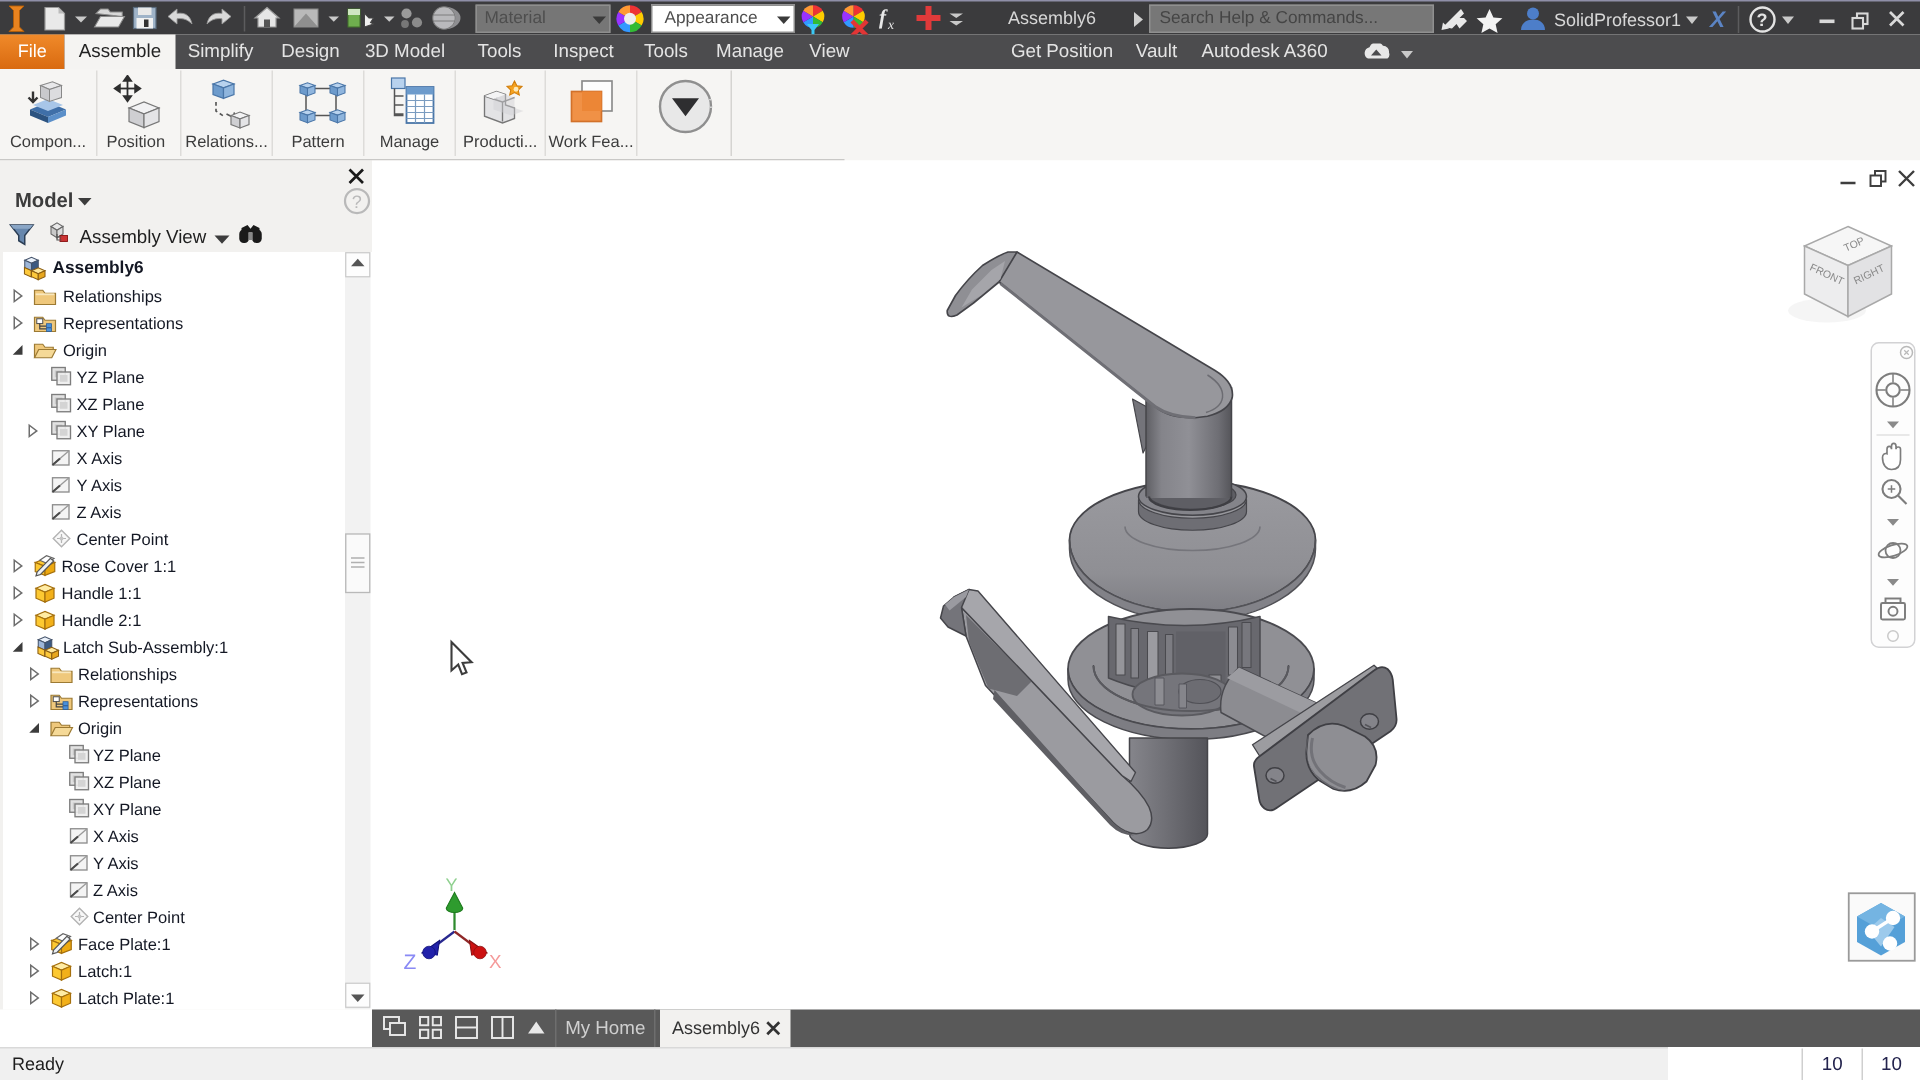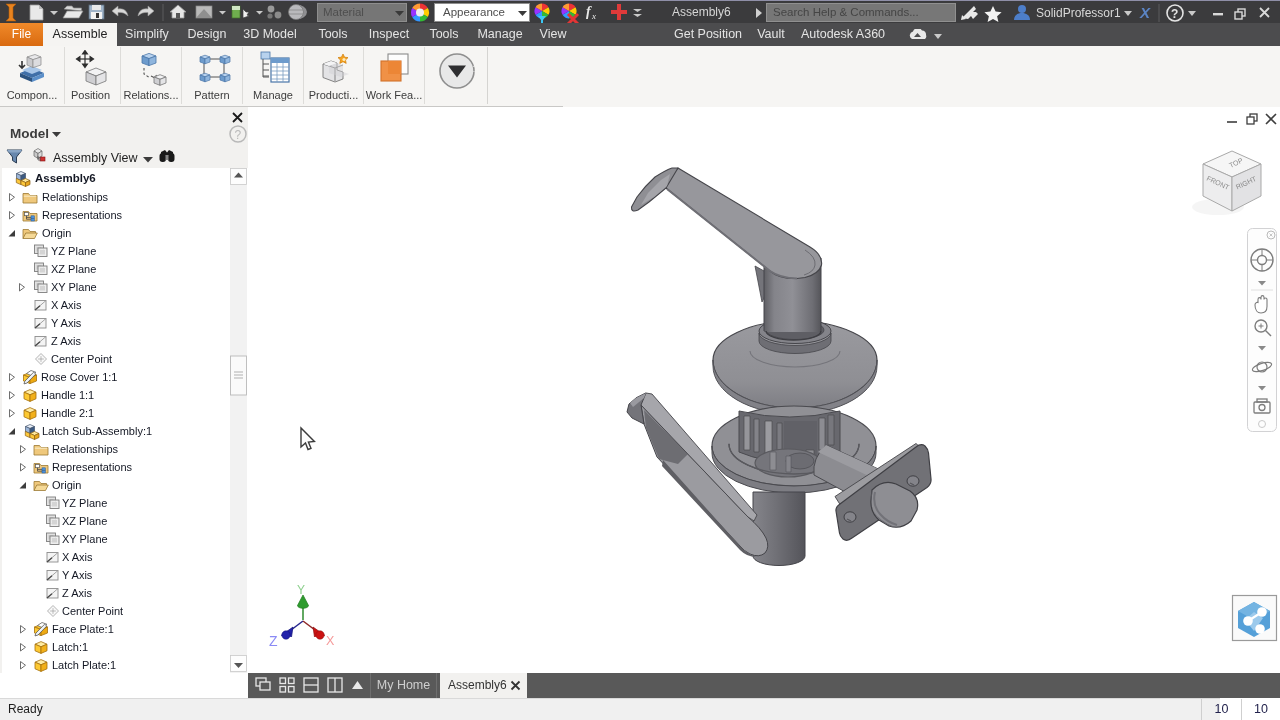--- a/index.html
+++ b/index.html
@@ -25,21 +25,21 @@
   
   #panel { position:absolute; left:0; top:107px; width:248px; height:566px; background:#f2f1ef; }
   #tree { position:absolute; left:2px; top:61px; width:246px; height:505px; background:#fff; }
 
   
   #viewport { position:absolute; left:248px; top:107px; width:1032px; height:566px; background:#fff; }
 
   
   #tabbar { position:absolute; left:248px; top:673px; width:1032px; height:25px; background:#595959; }
   
-  #statusbar { position:absolute; left:0; top:698px; width:1220px; height:22px; background:#f0f0f0; border-top:1px solid #d9d9d9; }
+  #statusbar { position:absolute; left:0; top:698px; width:1112px; height:22px; background:#f0f0f0; border-top:1px solid #d9d9d9; }
 </style>
 </head>
 <body>
 <div id="page">
 
   <div id="titlebar">
     <svg class="abs" style="left:0;top:0;" width="660" height="23" viewBox="0 0 660 23">
 
       <path d="M6 3 h10 l-3 3 v11 l3 3 H6 l3-3 V6 Z" fill="#e8831f" stroke="#b35d08" stroke-width="0.6"></path>
 

